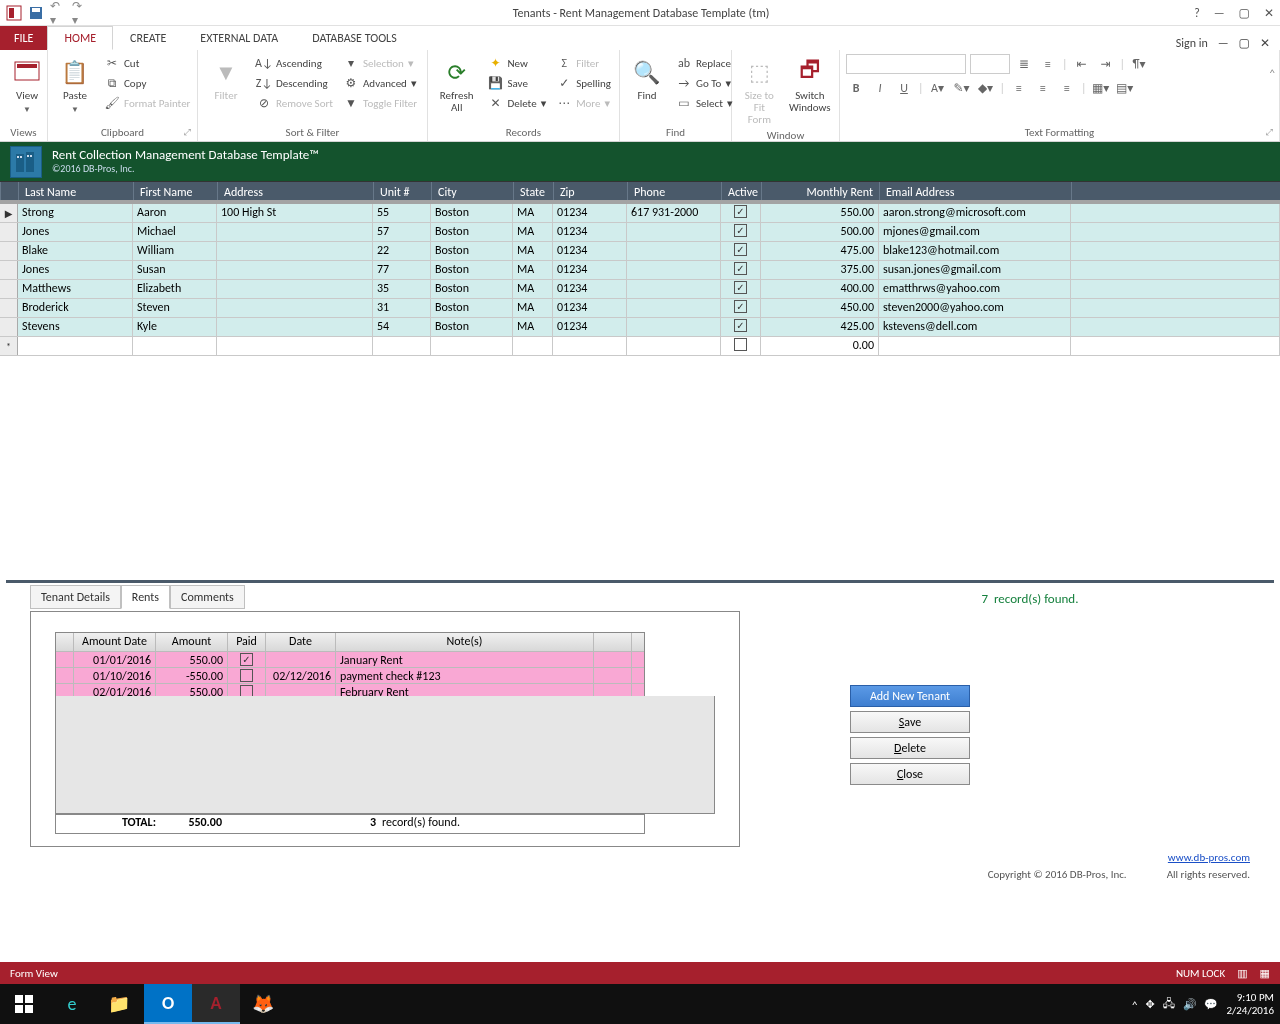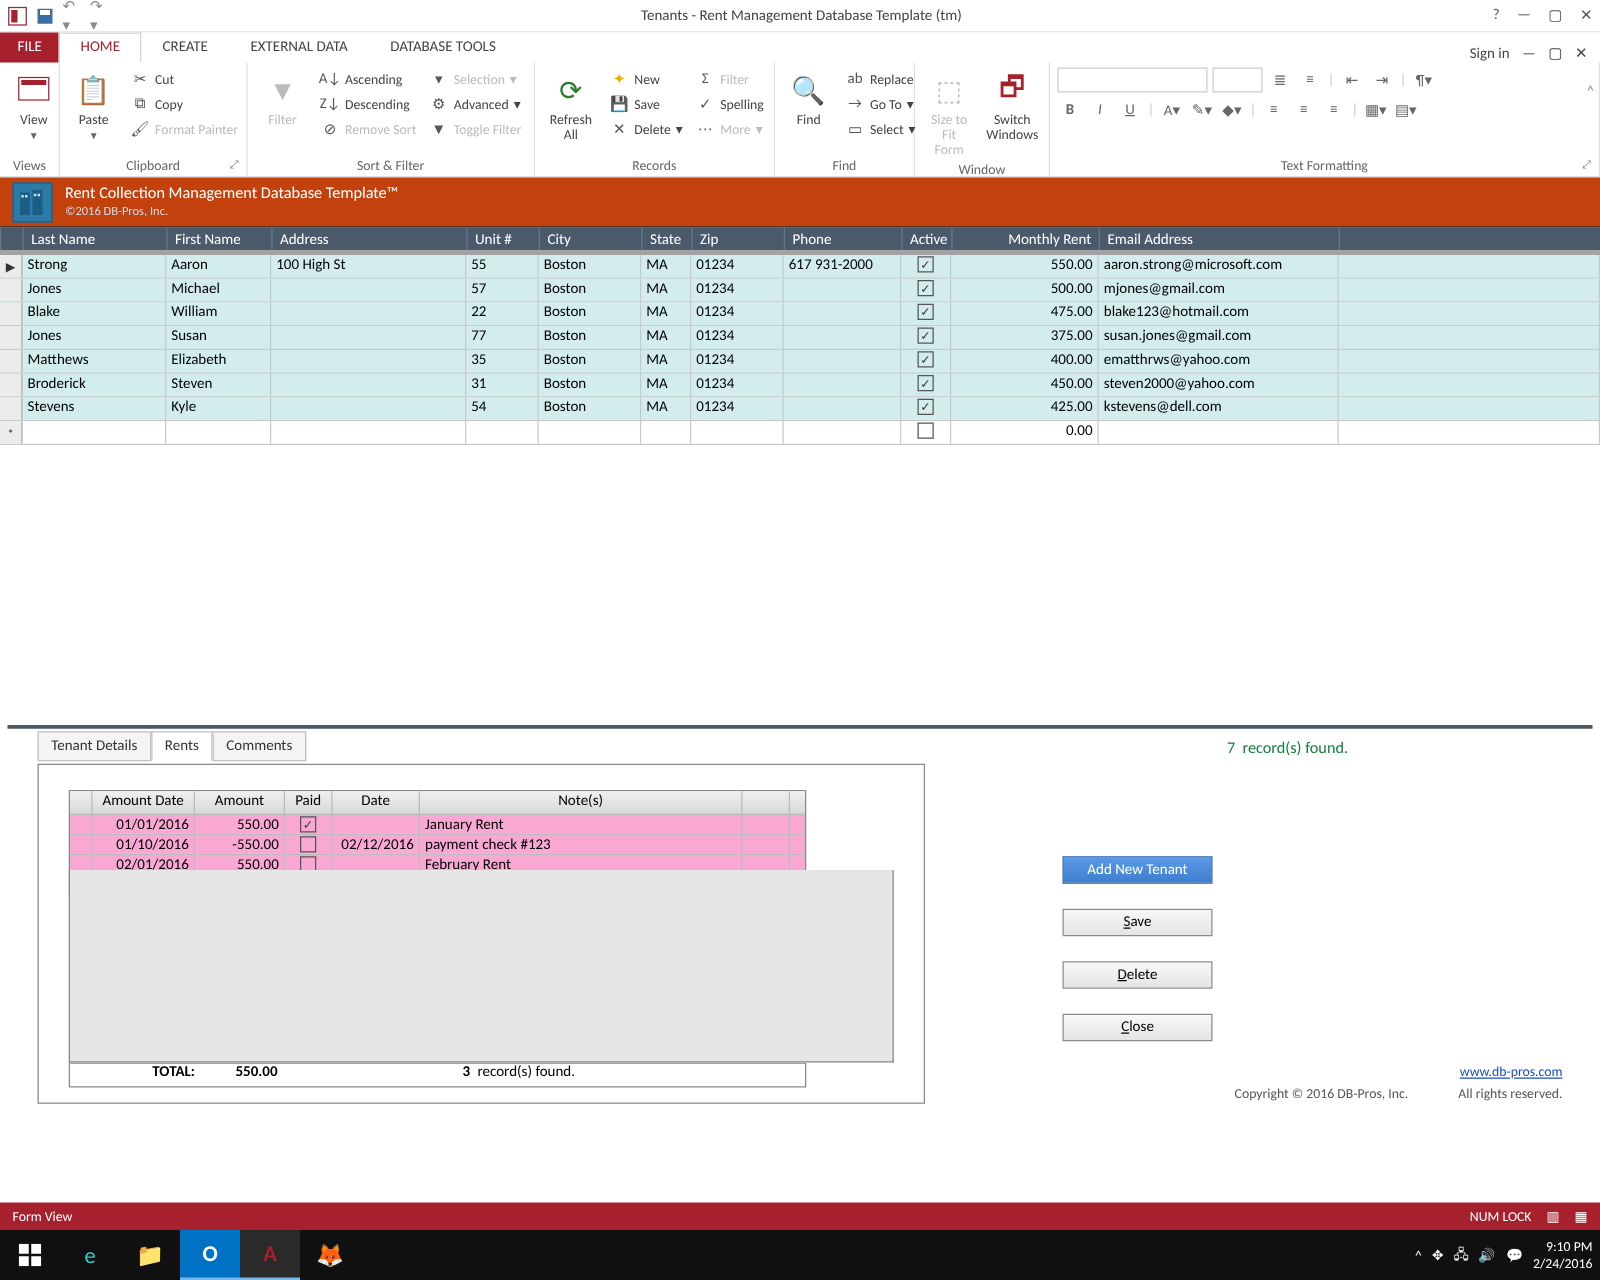--- a/index.html
+++ b/index.html
@@ -21,49 +21,49 @@
 .rgrp .lbl { text-align:center; font-size:11px; color:#666; height:16px; line-height:16px; position:relative; }
 .rgrp .lbl .dlaunch { position:absolute; right:0; bottom:1px; font-size:9px; color:#888; }
 .bigbtn { display:flex; flex-direction:column; align-items:center; justify-content:flex-start; padding:2px 6px; min-width:42px; gap:2px;}
 .bigbtn .glyph { width:32px; height:32px; display:flex; align-items:center; justify-content:center; color:#a6202d; font-size:22px; }
 .bigbtn .cap { font-size:11px; color:#444; text-align:center; line-height:12px; }
 .smallcol { display:flex; flex-direction:column; gap:2px; }
 .smallbtn { display:flex; align-items:center; gap:4px; font-size:11px; color:#444; padding:1px 2px; white-space:nowrap; }
 .smallbtn .g { width:16px; height:16px; display:flex; align-items:center; justify-content:center; color:#555; font-size:12px;}
 .combo { height:20px; border:1px solid #ccc; background:#fff; min-width:90px; }
 .iconbtn { width:20px; height:20px; border:1px solid transparent; display:flex; align-items:center; justify-content:center; color:#666; font-size:12px;}
-.form-hdr { height:40px; background:#c2410c; color:#fff; display:flex; align-items:center; padding:0 10px; gap:10px; border-bottom:1px solid #333; }
+.form-hdr { height:40px; background:#14532d; color:#fff; display:flex; align-items:center; padding:0 10px; gap:10px; border-bottom:1px solid #333; }
 .form-hdr .logo { width:32px; height:32px; background:#2c7aa8; border:1px solid #1a5e86; display:flex; align-items:center; justify-content:center; }
 .form-hdr .titles { display:flex; flex-direction:column; line-height:14px; }
 .form-hdr .t1 { font-size:13px; }
 .form-hdr .t2 { font-size:10px; color:#cde; }
 .grid-hdr { height:22px; background:#4a5a6a; color:#fff; display:flex; font-size:12px; border-bottom:4px solid #a3a3a3; }
 .grid-hdr .rs { width:18px; }
 .grid-hdr div { padding:3px 6px; border-left:1px solid #677889; overflow:hidden; white-space:nowrap; }
 .gridbody { background:#fff; }
 .row { height:19px; display:flex; border-bottom:1px solid #c9c9c9; font-size:12px; background:#d2edec; }
 .row:nth-child(odd){ background:#d2edec; }
 .row .rs { width:18px; background:#ececec; border-right:1px solid #aaa; display:flex; align-items:center; justify-content:center; font-size:10px; color:#333;}
 .row .c { padding:1px 4px; border-right:1px solid #c9c9c9; overflow:hidden; white-space:nowrap; }
 .row.newrow { background:#fff; }
 .chk { width:13px; height:13px; border:1px solid #555; margin:auto; display:flex; align-items:center; justify-content:center; font-size:10px; color:#333; }
 .lower { position:absolute; top:580px; left:6px; right:6px; bottom:44px; border-top:3px solid #4a5a6a; padding-top:2px; display:flex; }
 .subtabs { position:absolute; top:2px; left:24px; display:flex;text-align:center; }
 .subtab { padding:4px 10px; font-size:12px; border:1px solid #c0c0c0; background:#f4f4f4; color:#333; }
 .subtab.active { background:#fff; border-bottom:1px solid #fff; }
-.subgridwrap { position:absolute; top:28px; left:24px; width:710px; height:272px; border:1px solid #888; background:#fff; }
+.subgridwrap { position:absolute; top:28px; left:24px; width:710px; height:236px; border:1px solid #888; background:#fff; }
 .subgrid { position:absolute; top:20px; left:24px; width:590px; border:1px solid #888; }
 .sghdr { height:18px; background:linear-gradient(#f0f0f0,#d8d8d8); display:flex; font-size:12px; }
 .sghdr div, .sgrow div { border-right:1px solid #bbb; padding:1px 4px; overflow:hidden; white-space:nowrap; }
 .sgrow { height:16px; display:flex; font-size:12px; border-top:1px solid #bbb; background:#f9a8d4;}
 .sgfil { position:absolute; top:84px; left:24px; right:24px; bottom:32px; background:#e6e6e6; border:1px solid #888; border-top:none;}
 .sgtot { position:absolute; bottom:12px; left:24px; width:590px; height:20px; border:1px solid #888; display:flex; font-size:12px; font-weight:bold; background:#fff;}
 .rightpanel { position:absolute; top:8px; right:24px; width:440px; }
 .recfound { text-align:center; font-size:13px; color:#15803d; }
-.actionbtns { position:absolute; top:94px; right:280px; width:120px; display:flex; flex-direction:column; gap:20px;}
+.actionbtns { position:absolute; top:94px; right:280px; width:120px; display:flex; flex-direction:column; gap:4px;}
 .abtn { height:22px; border:1px solid #8a8a8a; background:linear-gradient(#f8f8f8,#e4e4e4); font-size:12px; text-align:center; line-height:20px;}
 .abtn.primary { background:linear-gradient(#5b9ae6,#3e7ed0); color:#fff; border:1px solid #2a5fa8;}
 .footer-cr { position:absolute; bottom:6px; right:24px; font-size:11px; color:#555; display:flex; gap:30px;}
 .footer-cr a { color:#1a4fc7; text-decoration:underline; }
 .statusbar { position:absolute; bottom:40px; left:0; right:0; height:22px; background:#a6202d; color:#fff; display:flex; align-items:center; padding:0 10px; font-size:11px;}
 .statusbar .sr { margin-left:auto; display:flex; align-items:center; gap:12px;}
 .taskbar { position:absolute; bottom:0; left:0; right:0; height:40px; background:#101010; display:flex; align-items:center; }
 .taskbar .tb { width:48px; height:40px; display:flex; align-items:center; justify-content:center; color:#fff; font-size:18px; }
 .taskbar .tb.active { border-bottom:2px solid #76b9ed; background:#2a2a2a;}
 .taskbar .tray { margin-left:auto; display:flex; align-items:center; color:#fff; font-size:11px; padding-right:6px; gap:8px;}

